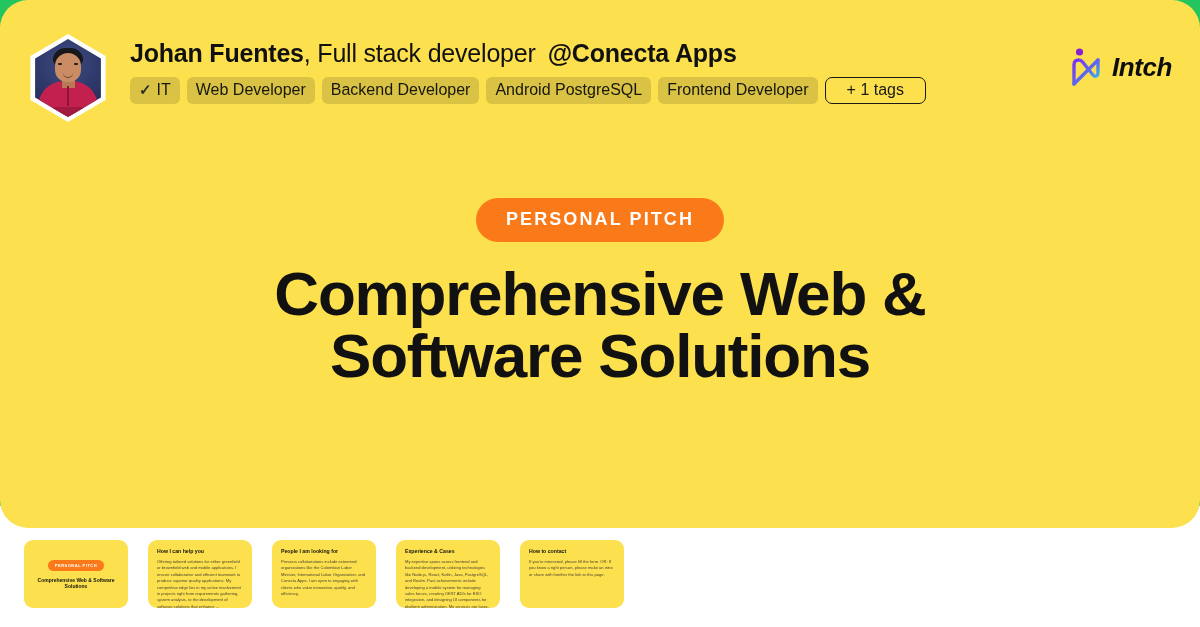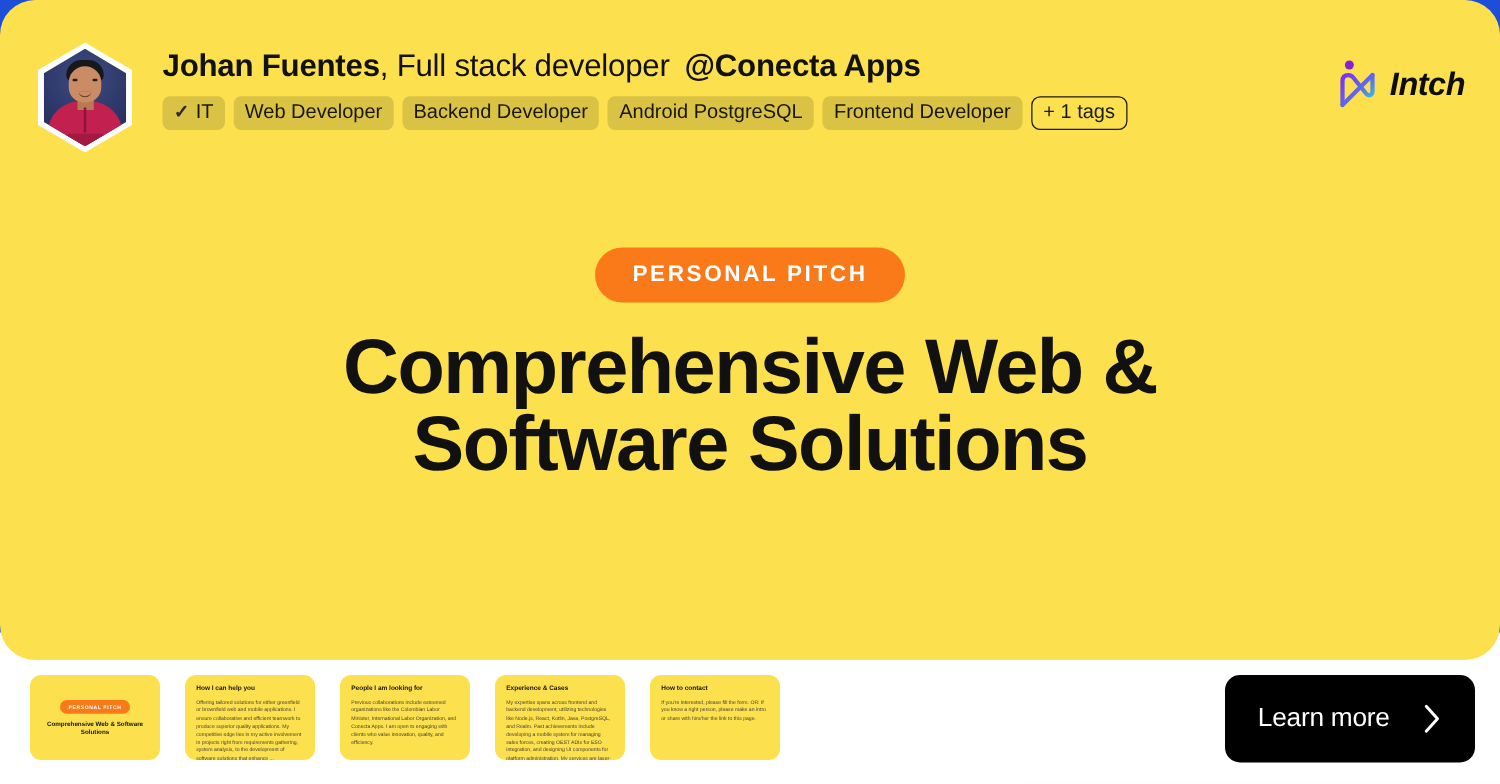--- a/index.html
+++ b/index.html
@@ -13,21 +13,21 @@
     height: 627px;
     overflow: hidden;
     font-family: "Liberation Sans", sans-serif;
     -webkit-font-smoothing: antialiased;
   }
 
   .page {
     position: relative;
     width: 1200px;
     height: 506px;
-    background: #1d4ed8;
+    background: #22c55e;
   }
 
   
   .hero {
     position: absolute;
     left: 0;
     top: 0;
     width: 1200px;
     height: 528px;
     background: #FDE04D;
@@ -194,21 +194,21 @@
     font-size: 15px;
     color: #2b2b2b;
     font-weight: 700;
   }
   .tag-more {
     background: transparent;
     border: 1.6px solid #1a1a1a;
     color: #1a1a1a;
     font-size: 16px;
     line-height: 20px;
-    padding: 2px 9px 3px;
+    padding: 2px 21px 3px;
     border-radius: 7px;
     white-space: nowrap;
   }
 
   
   .brand {
     flex: 0 0 auto;
     display: flex;
     align-items: center;
     gap: 8px;
@@ -428,20 +428,14 @@
     </div>
 
     <div class="mini-card">
       <div class="mini-head">How to contact</div>
       <div class="mini-body">If you're interested, please fill the form.
 OR: If you know a right person, please make an intro or share with him/her the link to this page.</div>
     </div>
 
   </div>
 
-  <div class="learn-more">
-    <span class="learn-more-label">Learn more</span>
-    <svg class="chev" width="16" height="26" viewBox="0 0 16 26">
-      <path d="M3 3 L12 13 L3 23" fill="none" stroke="#ffffff" stroke-width="2.4" stroke-linecap="round" stroke-linejoin="round"></path>
-    </svg>
-  </div>
 
 </div>
 
 </body></html>

